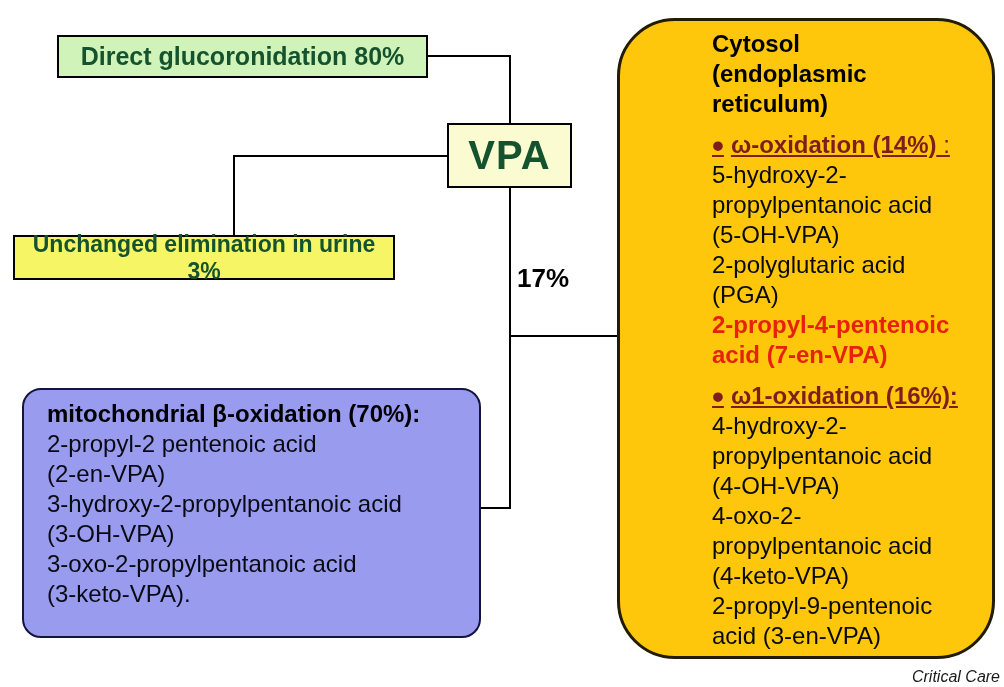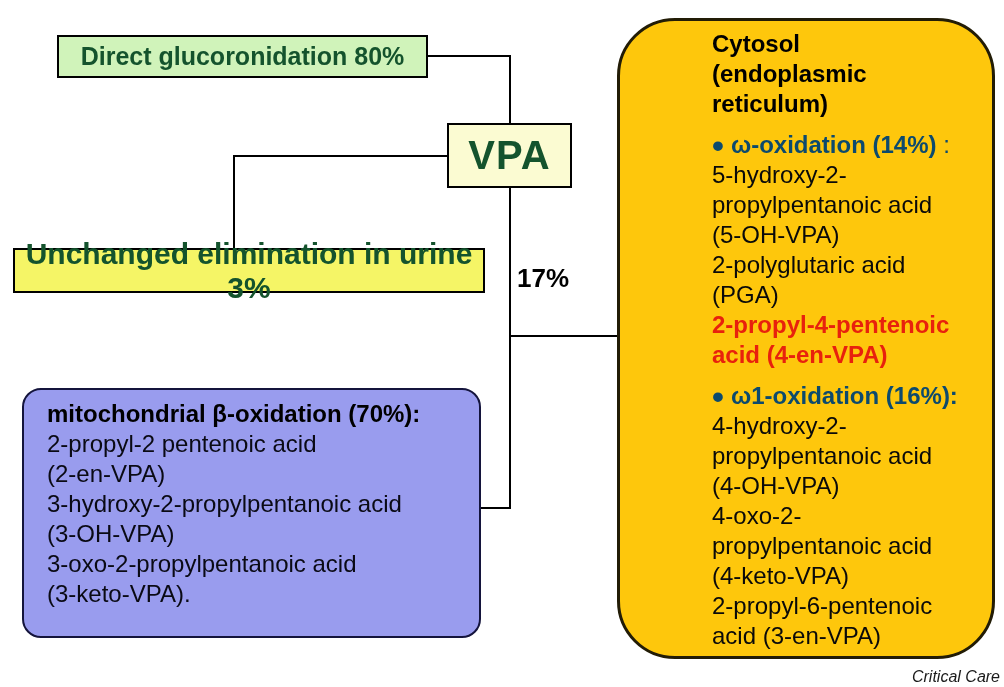--- a/index.html
+++ b/index.html
@@ -28,23 +28,23 @@
     background: #d0f3ba;
     font-size: 25px;
   }
   .vpa-box {
     left: 447px; top: 123px; width: 125px; height: 65px;
     background: #fbfbd2;
     font-size: 40px;
     letter-spacing: 1px;
   }
   .urine-box {
-    left: 13px; top: 248px; width: 472px; height: 45px;
+    left: 13px; top: 235px; width: 382px; height: 45px;
     background: #f5f566;
-    font-size: 30px;
+    font-size: 23px;
   }
   .pct-label {
     position: absolute;
     left: 517px; top: 263px;
     font-size: 26px;
     font-weight: bold;
     color: #000000;
   }
   .blue-box {
     position: absolute;
@@ -64,21 +64,21 @@
     background: #fec70c;
     border: 3px solid #221c06;
     border-radius: 58px;
     padding: 8px 6px 12px 92px;
     font-size: 24px;
     line-height: 30px;
     color: #0a0a0a;
   }
   .orange-box .box-title div { font-weight: bold; color: #000000; }
   .section { margin-top: 11px; }
-  .section-heading { font-weight: bold; color: #0c4a6e; white-space: nowrap; }
+  .section-heading { font-weight: bold; color: #7f1d1d; white-space: nowrap; text-decoration: underline; }
   .bullet {
     font-size: 34px;
     line-height: 24px;
     vertical-align: -4px;
     margin-right: 7px;
   }
   .colon-light { font-weight: normal; }
   .red-lines div {
     color: #e8210d;
     font-weight: bold;
@@ -143,36 +143,36 @@
       </div>
       <div>
           <div>5-hydroxy-2-</div>
           <div>propylpentanoic acid</div>
           <div>(5-OH-VPA)</div>
           <div>2-polyglutaric acid</div>
           <div>(PGA)</div>
         </div>
       <div class="red-lines">
           <div>2-propyl-4-pentenoic</div>
-          <div>acid (4-en-VPA)</div>
+          <div>acid (7-en-VPA)</div>
         </div>
     </div>
 
     <div class="section">
       <div class="section-heading">
         <span class="bullet">•</span><span>ω1-oxidation (16%):</span>
       </div>
       <div>
           <div>4-hydroxy-2-</div>
           <div>propylpentanoic acid</div>
           <div>(4-OH-VPA)</div>
           <div>4-oxo-2-</div>
           <div>propylpentanoic acid</div>
           <div>(4-keto-VPA)</div>
-          <div>2-propyl-6-pentenoic</div>
+          <div>2-propyl-9-pentenoic</div>
           <div>acid (3-en-VPA)</div>
         </div>
     </div>
   </div>
 
   <div class="credit">Critical Care</div>
 
 </div>
 
 </body></html>

